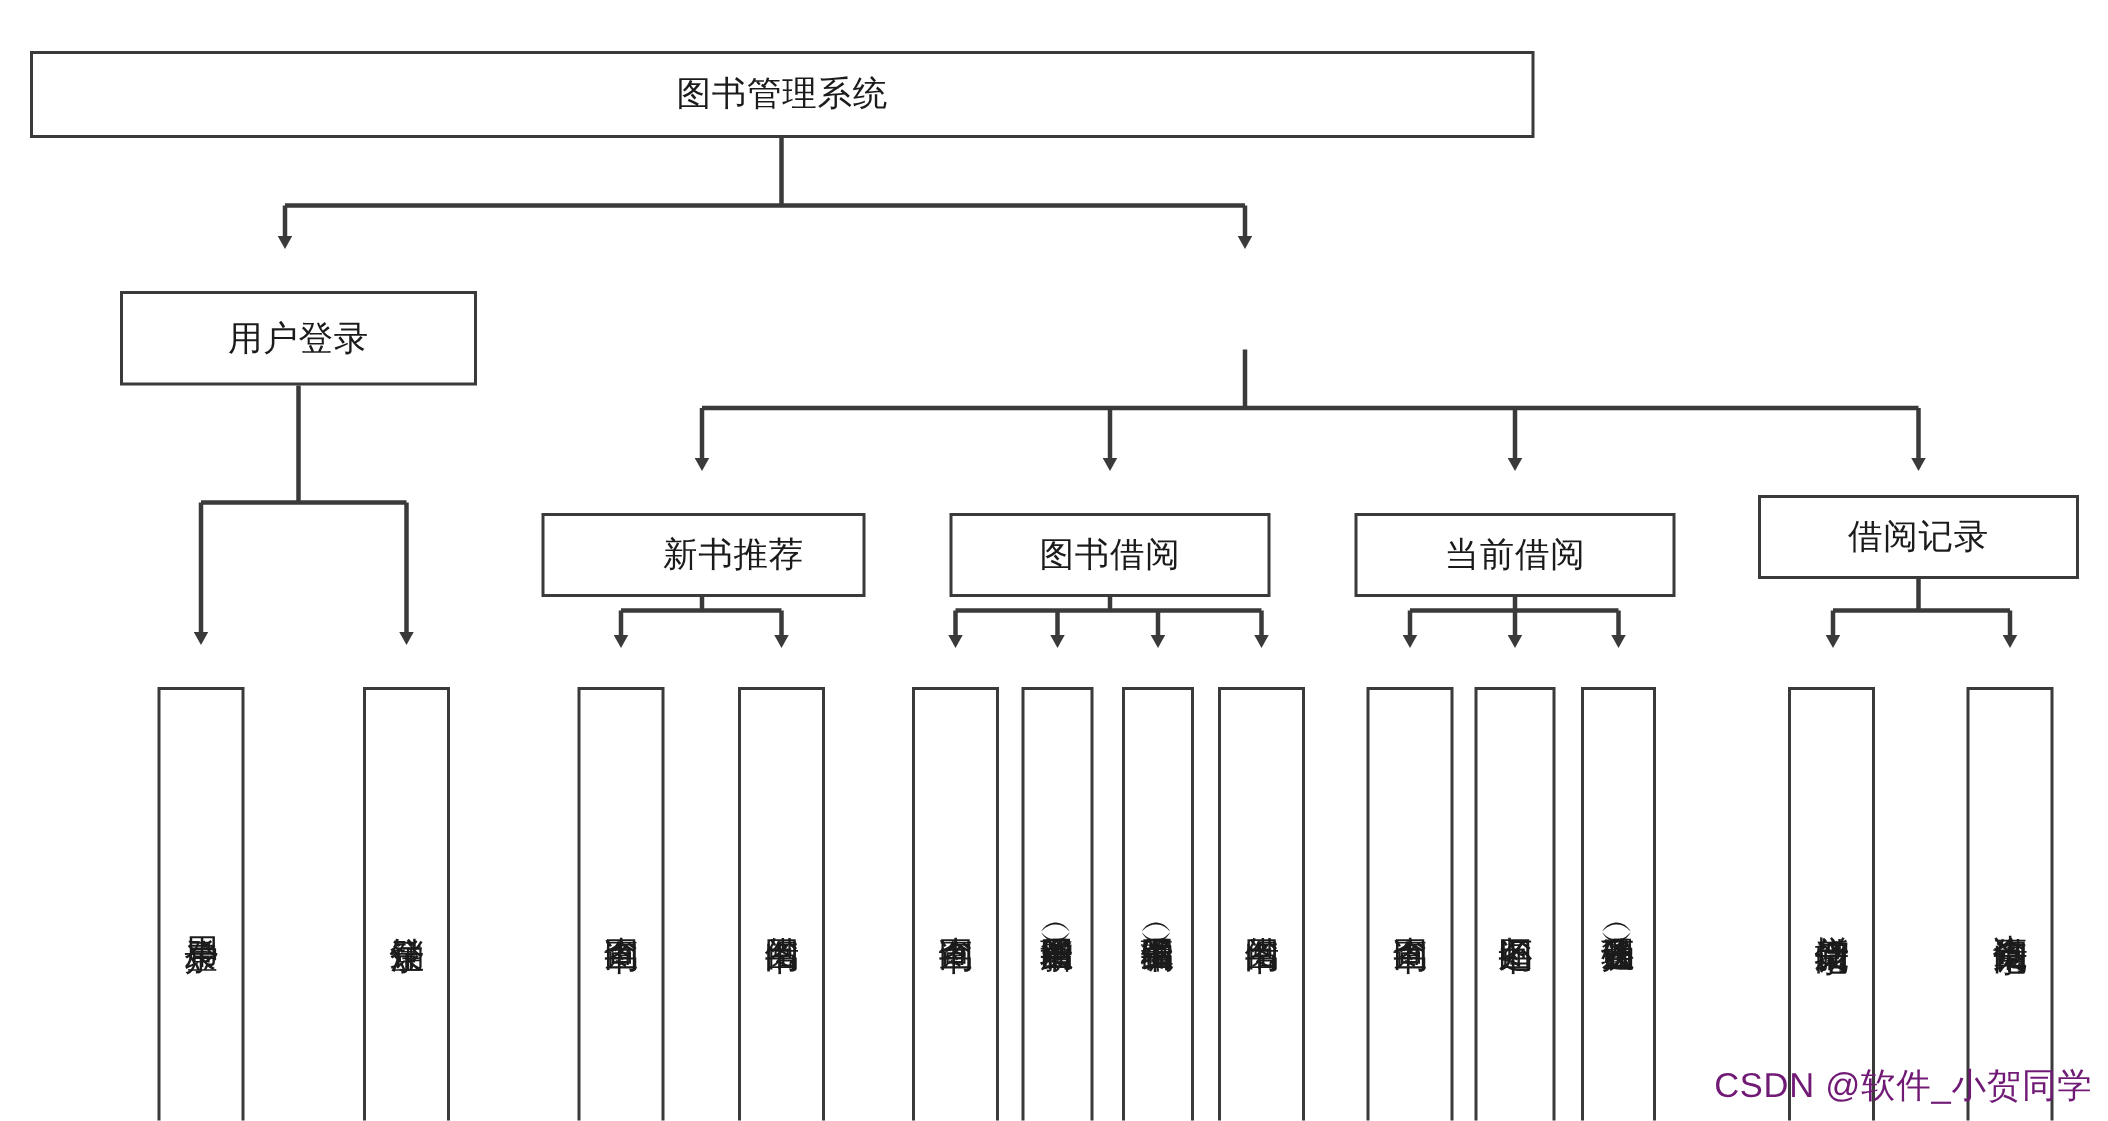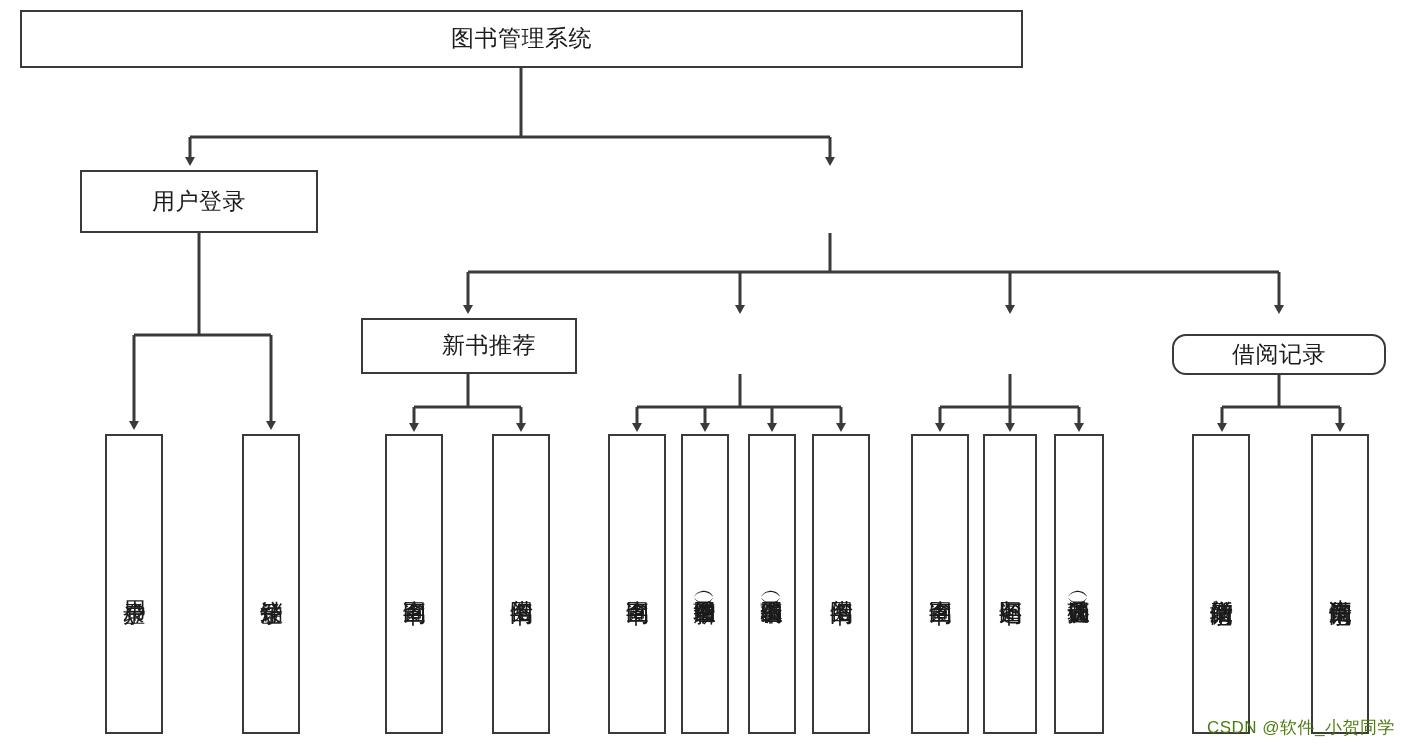--- a/index.html
+++ b/index.html
@@ -29,20 +29,21 @@
   }
   .node {
     position: absolute;
     box-sizing: border-box;
     background: #ffffff;
     border: 2px solid #3a3a3a;
     display: flex;
     align-items: center;
     justify-content: center;
     color: #1b1b1b;
+    margin-top: 24px;
   }
   .node.horiz .node-label {
     font-size: 23px;
     line-height: 1.1;
     letter-spacing: 0.5px;
     white-space: nowrap;
   }
   .node.vert {
     align-items: center;
     justify-content: center;
@@ -58,22 +59,22 @@
   }
   .node.vert.tight .node-label {
     font-size: 22px;
     letter-spacing: 0px;
     line-height: 1.05;
   }
   .watermark {
     position: absolute;
     right: 10px;
     bottom: 8px;
-    font-size: 17px;
-    color: #4d7c0f;
+    font-size: 23px;
+    color: #701a75;
     white-space: nowrap;
     letter-spacing: 0.5px;
   }
 </style>
 </head>
 <body>
 
 <div id="diagram-root">
 
   <svg class="lines" viewBox="0 0 1405 747">
@@ -133,21 +134,27 @@
     <span class="node-label">图书管理系统</span>
   </div>
 
   <div class="node horiz" style="left:80px; top:170px; width:238px; height:63px;">
     <span class="node-label">用户登录</span>
   </div>
 
   <div class="node horiz" style="left:361px; top:318px; width:216px; height:56px;padding-left:40px;">
     <span class="node-label">新书推荐</span>
   </div>
-  <div class="node horiz" style="left:1172px; top:334px; width:214px; height:41px;border-radius:14px;">
+  <div class="node horiz" style="left:633px; top:318px; width:214px; height:56px;">
+    <span class="node-label">图书借阅</span>
+  </div>
+  <div class="node horiz" style="left:903px; top:318px; width:214px; height:56px;">
+    <span class="node-label">当前借阅</span>
+  </div>
+  <div class="node horiz" style="left:1172px; top:306px; width:214px; height:56px;">
     <span class="node-label">借阅记录</span>
   </div>
 
   <div class="node vert" style="left:105px; top:434px; width:58px; height:300px;">
     <span class="node-label">用户登录</span>
   </div>
   <div class="node vert" style="left:242px; top:434px; width:58px; height:300px;">
     <span class="node-label">注销登录</span>
   </div>
 

